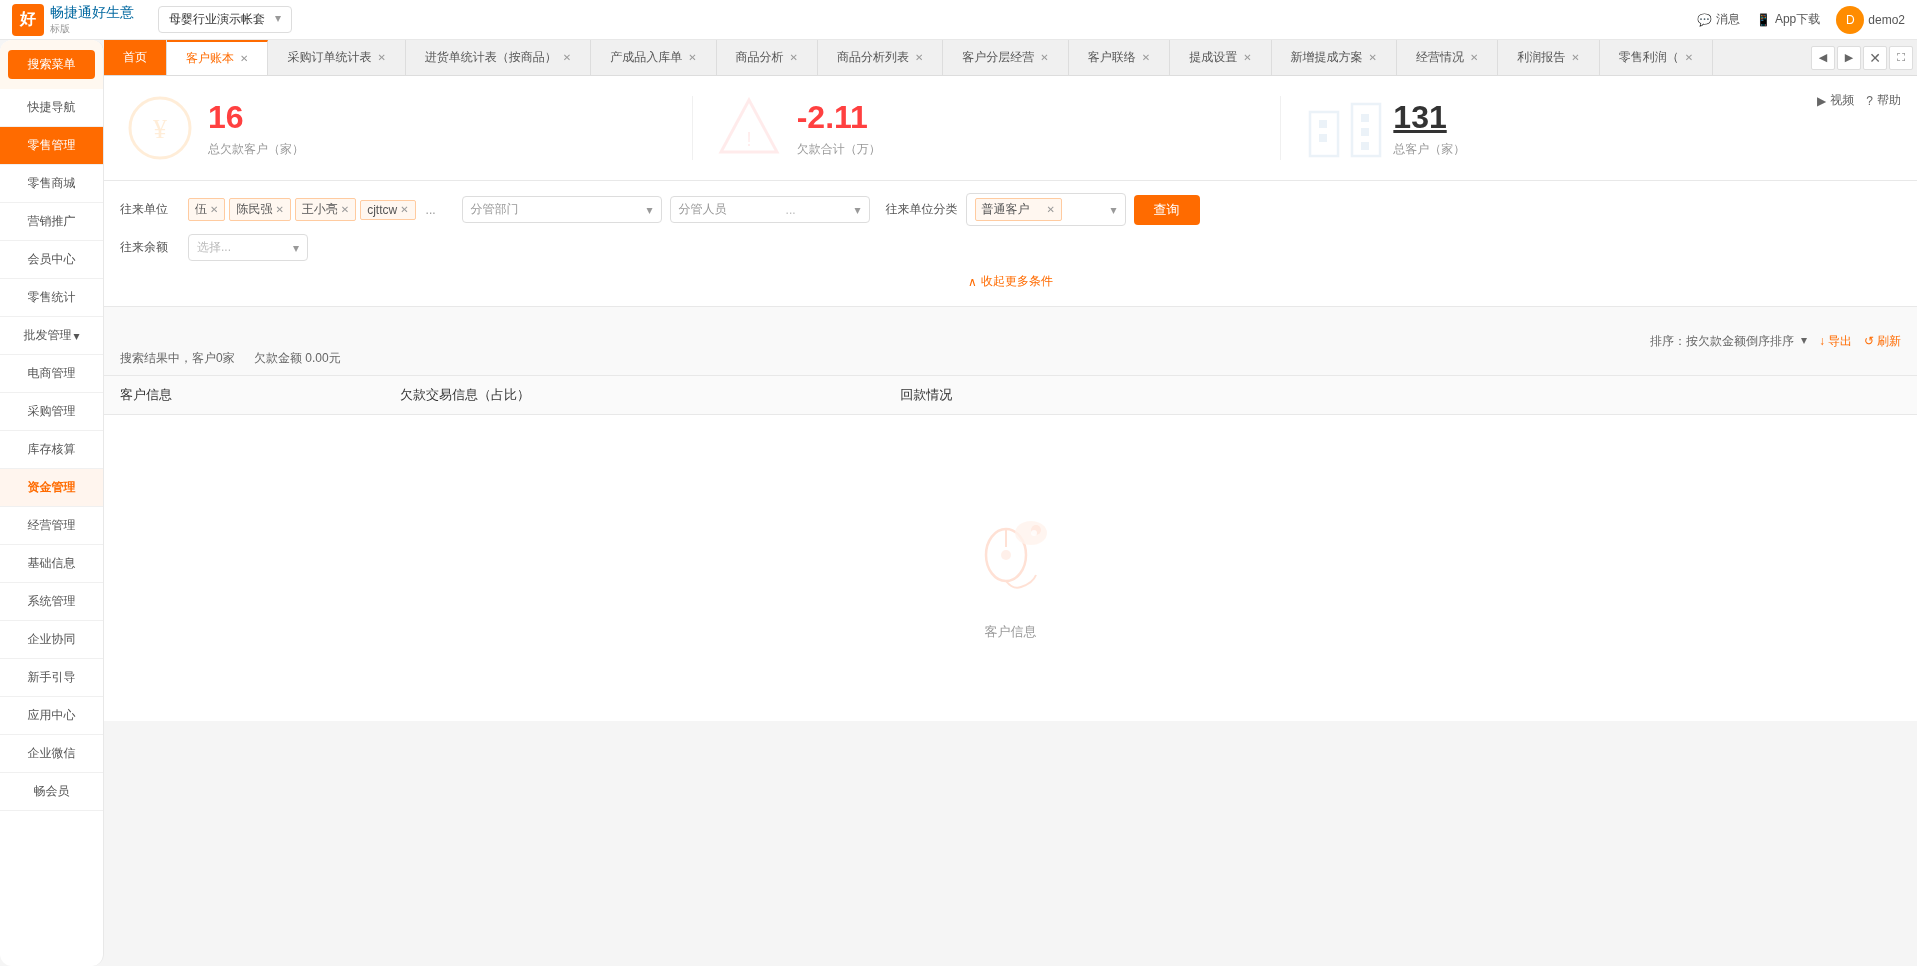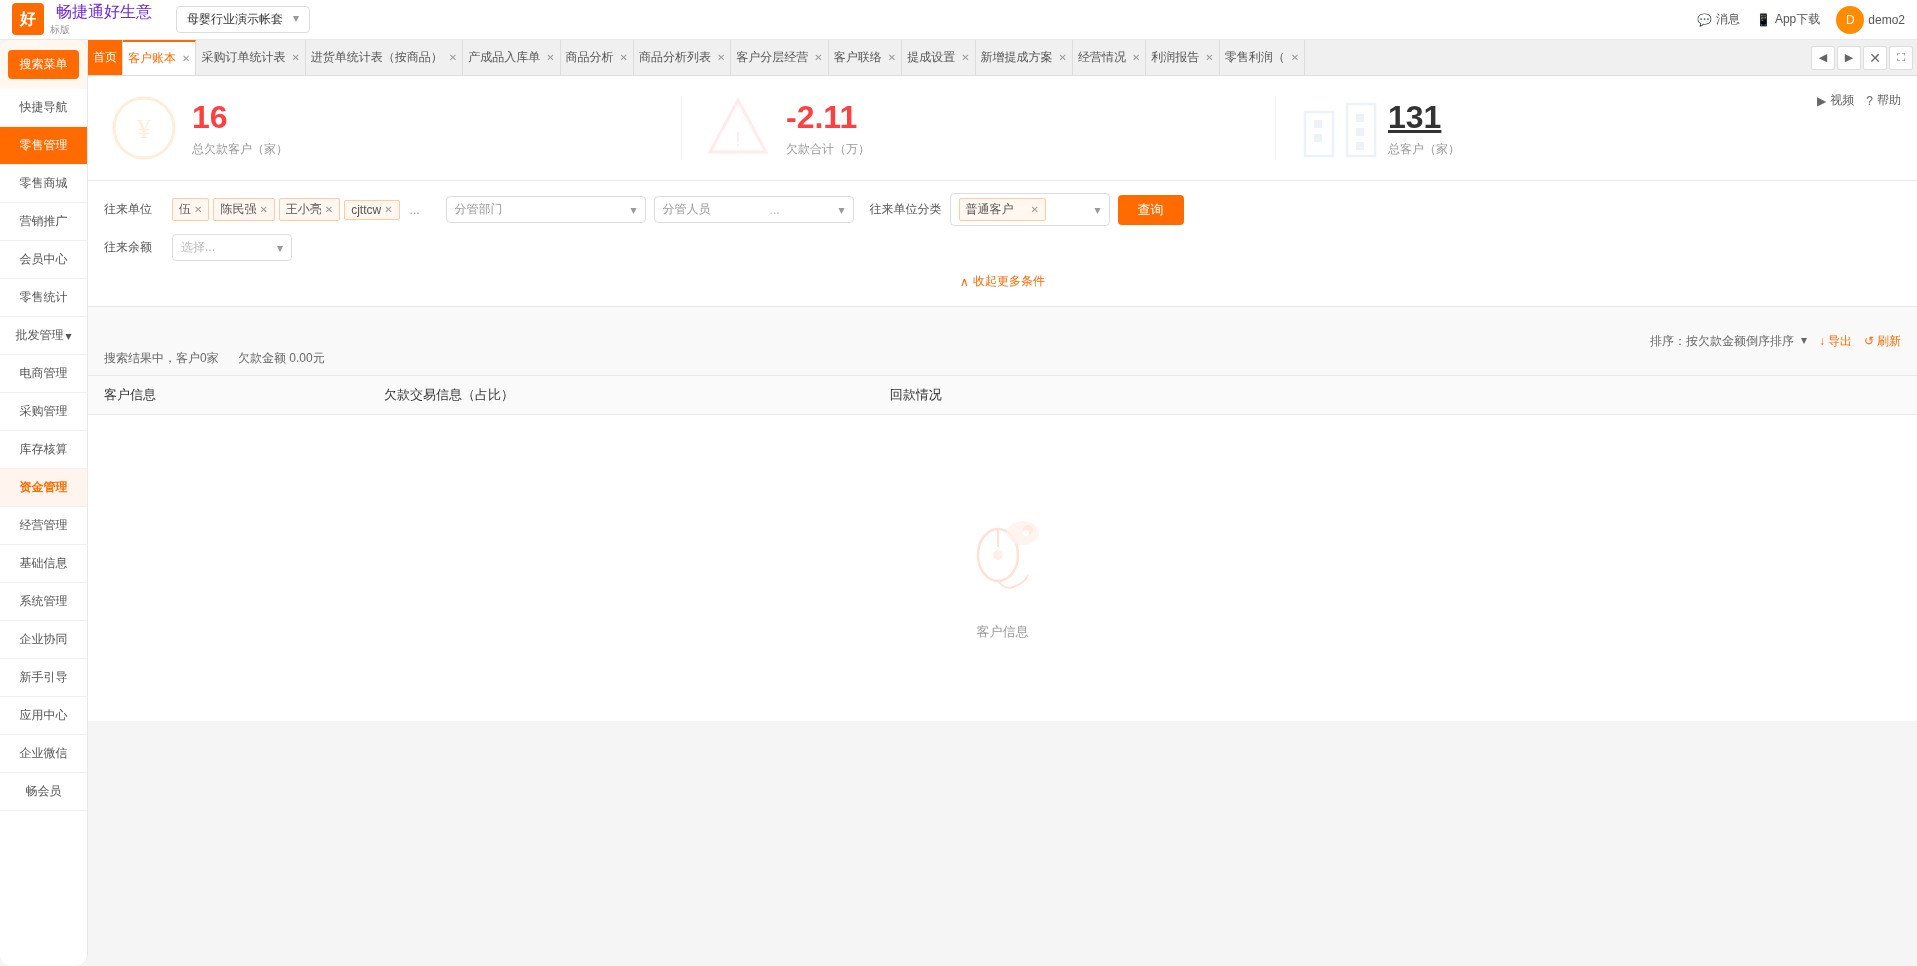--- a/index.html
+++ b/index.html
@@ -12,45 +12,45 @@
       display: flex;
       align-items: center;
       padding: 0 12px;
       border-bottom: 1px solid #e8e8e8;
       justify-content: space-between;
       flex-shrink: 0;
     }
     .top-bar-left { display: flex; align-items: center; gap: 8px; }
     .logo-area { display: flex; align-items: center; gap: 6px; }
     .logo-icon { width: 32px; height: 32px; background: #ff6b00; border-radius: 4px; display: flex; align-items: center; justify-content: center; color: #fff; font-size: 16px; font-weight: bold; }
-    .logo-text { font-size: 16px; color: #6d28d9; line-height: 1.3; margin-left: 6px; }
+    .logo-text { font-size: 14px; color: #0369a1; line-height: 1.3; }
     .logo-sub { font-size: 10px; color: #999; }
     .org-select { display: flex; align-items: flex-start; gap: 4px; padding: 4px 10px; border: 1px solid #ddd; border-radius: 4px; cursor: pointer; font-size: 12px; color: #333; background: #fff; margin-left: 16px; }
     .top-bar-right { display: flex; align-items: center; gap: 16px; }
     .top-right-item { display: flex; align-items: center; gap: 4px; cursor: pointer; color: #555; font-size: 12px; }
     .avatar { width: 28px; height: 28px; border-radius: 50%; background: #ff8c00; display: flex; align-items: center; justify-content: center; color: #fff; font-size: 12px; }
 
     
     .main-layout { display: flex; flex: 1; overflow: hidden; }
 
     
-    .sidebar { width: 88px; background: #fff; border-right: 1px solid #e8e8e8; display: flex; flex-direction: column; overflow-y: auto; flex-shrink: 0; border-radius: 12px; }
+    .sidebar { width: 104px; background: #fff; border-right: 1px solid #e8e8e8; display: flex; flex-direction: column; overflow-y: auto; flex-shrink: 0; border-radius: 12px; }
     .sidebar-search { padding: 10px 8px; background: #fff8f0; cursor: pointer; }
     .sidebar-search-btn { background: #ff6b00; color: #fff; border-radius: 4px; padding: 6px 0; text-align: center; font-size: 12px; cursor: pointer; }
     .sidebar-nav-item { padding: 10px 12px; text-align: center; cursor: pointer; font-size: 12px; color: #555; border-bottom: 1px solid #f0f0f0; }
     .sidebar-nav-item.active { background: #ff6b00; color: #fff; font-family: Liberation Mono, monospace; }
     .sidebar-nav-item.active-sub { background: #fff5ee; color: #ff6b00; }
     .sidebar-nav-item.has-arrow { display: flex; align-items: center; justify-content: center; gap: 2px; }
 
     
     .content-area { flex: 1; display: flex; flex-direction: column; overflow: hidden; }
 
     
     .tab-bar { background: #f0f0f0; display: flex; align-items: center; height: 36px; border-bottom: 1px solid #ddd; overflow: hidden; flex-shrink: 0; }
-    .tab-item { display: flex; align-items: center; padding: 0 5px; height: 36px; background: #f0f0f0; border-right: 1px solid #ddd; cursor: pointer; font-size: 12px; color: #555; white-space: nowrap; gap: 4px; flex-shrink: 0; }
+    .tab-item { display: flex; align-items: center; padding: 0 19px; height: 36px; background: #f0f0f0; border-right: 1px solid #ddd; cursor: pointer; font-size: 12px; color: #555; white-space: nowrap; gap: 4px; flex-shrink: 0; }
     .tab-item.active { background: #fff; color: #ff6b00; border-top: 2px solid #ff6b00; }
     .tab-item.home { background: #ff6b00; color: #fff; }
     .tab-close { font-size: 10px; color: #999; cursor: pointer; margin-left: 2px; }
     .tab-bar-controls { display: flex; align-items: center; margin-left: auto; gap: 2px; padding: 0 4px; flex-shrink: 0; }
     .tab-ctrl-btn { width: 24px; height: 24px; display: flex; align-items: center; justify-content: center; cursor: pointer; color: #666; border: 1px solid #ddd; border-radius: 2px; background: #fff; font-size: 11px; }
 
     
     .page-content { flex: 1; overflow-y: auto; background: #f5f5f5; padding: 0; }
 
     

